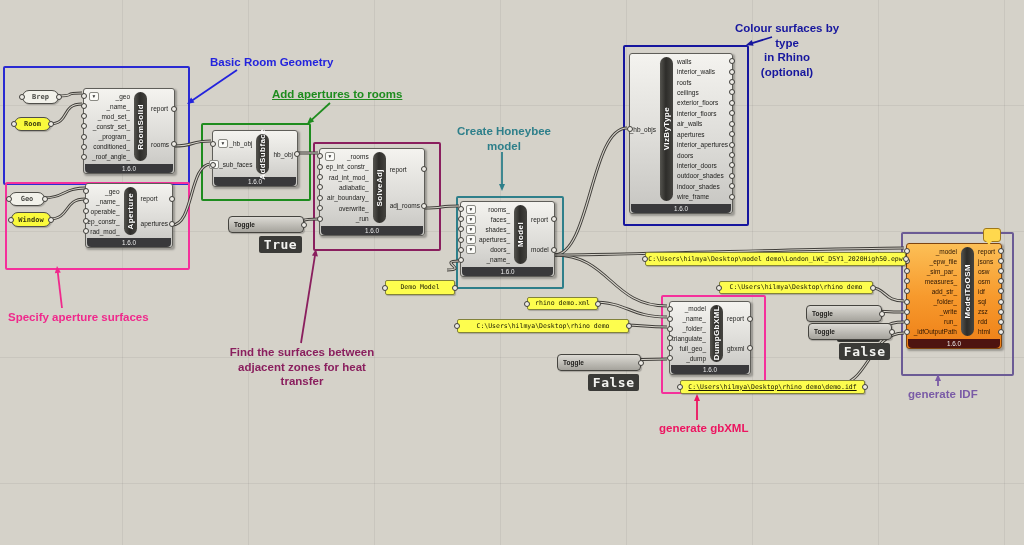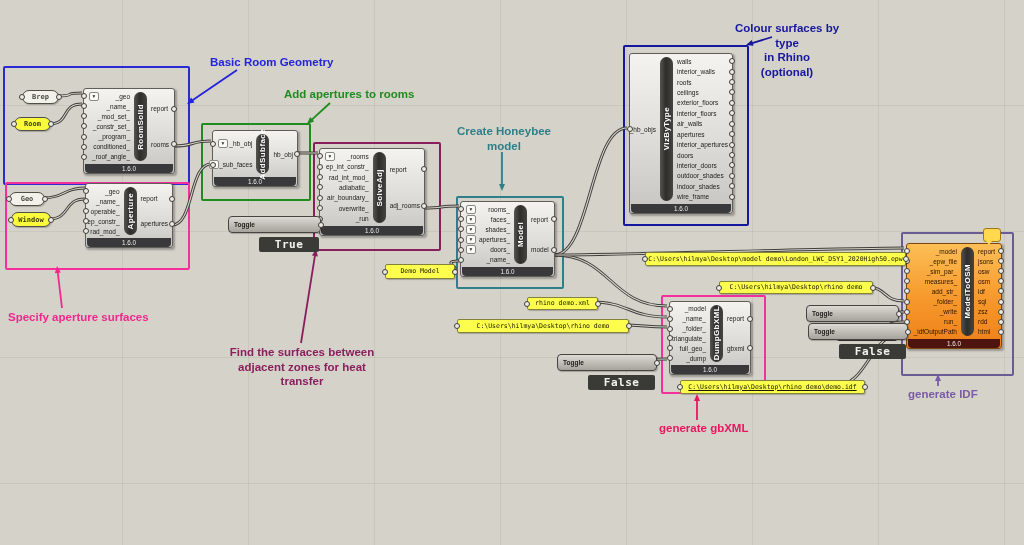--- a/index.html
+++ b/index.html
@@ -55,22 +55,22 @@
   .gh-param::before,.gh-panel::before{left:-4px;}
   .gh-param::after,.gh-panel::after,.gh-toggle::after{right:-4px;}
   .gh-panel{position:absolute;z-index:3;background:#fdfd4e;border:1px solid #82823a;border-radius:2px;
     color:#1a1a00;font-family:"DejaVu Sans Mono",monospace;font-size:6.5px;line-height:1;
     display:flex;align-items:center;justify-content:center;white-space:nowrap;padding:0 3px;
     box-shadow:1px 1px 1px rgba(0,0,0,0.22);}
   .gh-toggle{position:absolute;z-index:3;height:13px;border:1px solid #45443f;border-radius:4px;
     background:linear-gradient(180deg,#dcdad4,#a5a39c);display:flex;align-items:center;padding:1px;
     box-shadow:1px 1px 1px rgba(0,0,0,0.22);}
   .tg-label{font-size:6.5px;font-weight:bold;color:#23221f;padding:0 4px;}
-  .tg-value{background:#3a3a37;color:#f2f2ef;font-family:"DejaVu Sans Mono",monospace;font-size:11px;
-    font-weight:bold;padding:1px 16px;border-radius:2px;letter-spacing:0.5px;margin-top:40px;}
+  .tg-value{background:#3a3a37;color:#f2f2ef;font-family:"DejaVu Sans Mono",monospace;font-size:13px;
+    font-weight:bold;padding:1px 5px;border-radius:2px;letter-spacing:0.5px;margin-top:40px;}
   
   .note{position:absolute;z-index:4;width:16px;height:12px;background:#ffd84d;border:1px solid #a07818;border-radius:3px;}
   .note::after{content:'';position:absolute;left:2px;bottom:-4px;width:0;height:0;
     border-left:3px solid transparent;border-right:3px solid transparent;border-top:4px solid #ffd84d;}
   
   .anno{position:absolute;z-index:5;font-weight:bold;font-size:11.5px;line-height:1.28;}
   .anno span{display:block;}
   .anno.center{text-align:center;}
 </style>
 </head>
@@ -485,21 +485,21 @@
       <div class="gh-ver">1.6.0</div>
     </div>
 
   <div class="note" style="left:983px;top:228px;"></div>
 
   <div class="gh-param" style="left:22px;top:90px;width:35px;height:12px;">Brep</div>
   <div class="gh-param yellow" style="left:14px;top:117px;width:35px;height:12px;">Room</div>
   <div class="gh-param" style="left:9px;top:192px;width:34px;height:12px;">Geo</div>
   <div class="gh-param yellow" style="left:11px;top:212px;width:38px;height:13px;">Window</div>
 
-  <div class="gh-panel" style="left:385px;top:264px;width:62px;height:13px;">Demo Model</div>
+  <div class="gh-panel" style="left:385px;top:280px;width:62px;height:13px;">Demo Model</div>
   <div class="gh-panel" style="left:527px;top:297px;width:63px;height:11px;">rhino demo.xml</div>
   <div class="gh-panel" style="left:457px;top:319px;width:164px;height:12px;">C:\Users\hilmya\Desktop\rhino demo</div>
   <div class="gh-panel" style="left:645px;top:252px;width:253px;height:12px;">C:\Users\hilmya\Desktop\model demo\London_LWC_DSY1_2020High50.epw</div>
   <div class="gh-panel" style="left:719px;top:281px;width:146px;height:11px;">C:\Users\hilmya\Desktop\rhino demo</div>
   <div class="gh-panel" style="left:680px;top:380px;width:177px;height:12px;text-decoration:underline;">C:\Users\hilmya\Desktop\rhino demo\demo.idf</div>
 
   <div class="gh-toggle" style="left:228px;top:216px;">
     <span class="tg-label">Toggle</span>
     <span class="tg-value">True</span>
   </div>
@@ -512,21 +512,21 @@
     <span class="tg-value">True</span>
   </div>
   <div class="gh-toggle" style="left:808px;top:323px;">
     <span class="tg-label">Toggle</span>
     <span class="tg-value">False</span>
   </div>
 
   <div class="anno" style="left: 210px; top: 55px; color: rgb(35, 35, 221);">
     <span>Basic Room Geometry</span>
   </div>
-  <div class="anno" style="left: 284px; top: 87px; color: rgb(30, 140, 30);">
+  <div class="anno" style="left: 272px; top: 87px; color: rgb(30, 140, 30); text-decoration: underline;">
     <span>Add apertures to rooms</span>
   </div>
   <div class="anno center" style="left: 722px; top: 21px; width: 130px; color: rgb(22, 22, 158);">
     <span>Colour surfaces by type</span>
       <span>in Rhino</span>
       <span>(optional)</span>
   </div>
   <div class="anno center" style="left: 448px; top: 124px; width: 112px; color: rgb(46, 127, 138);">
     <span>Create Honeybee</span>
       <span>model</span>

